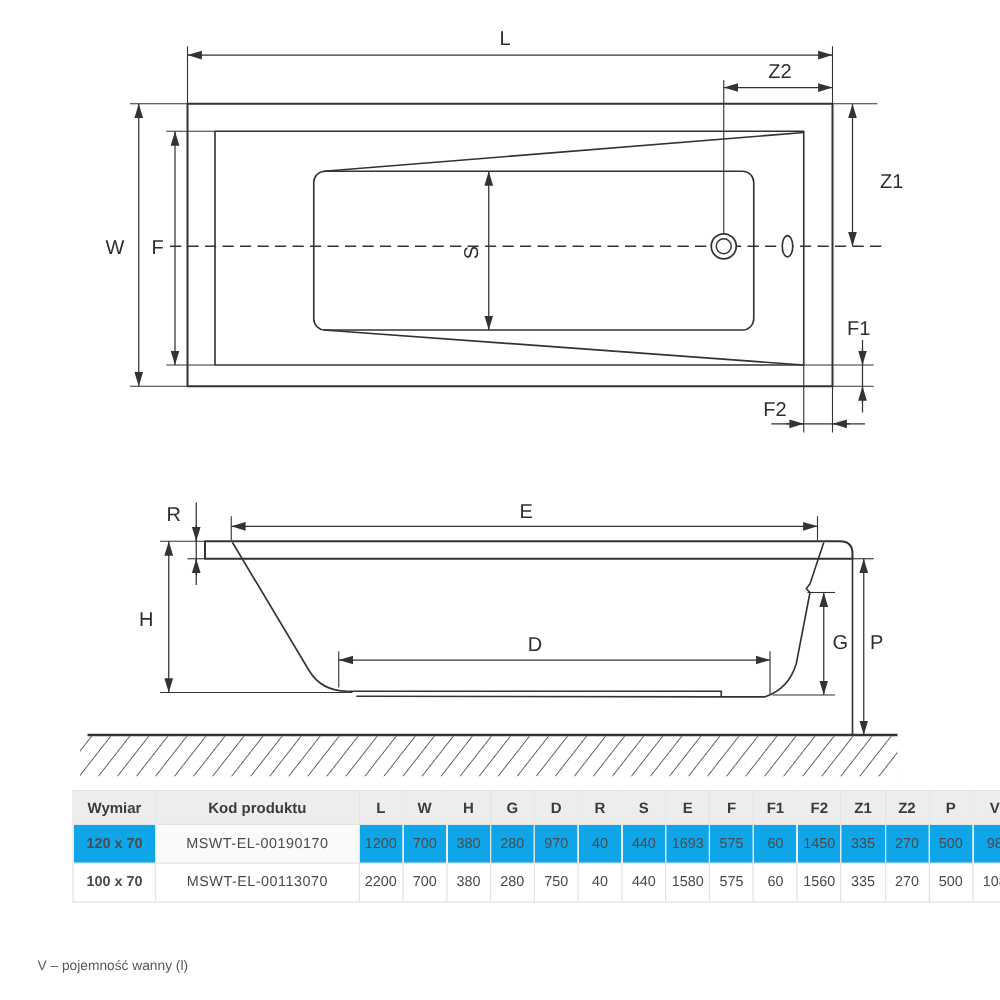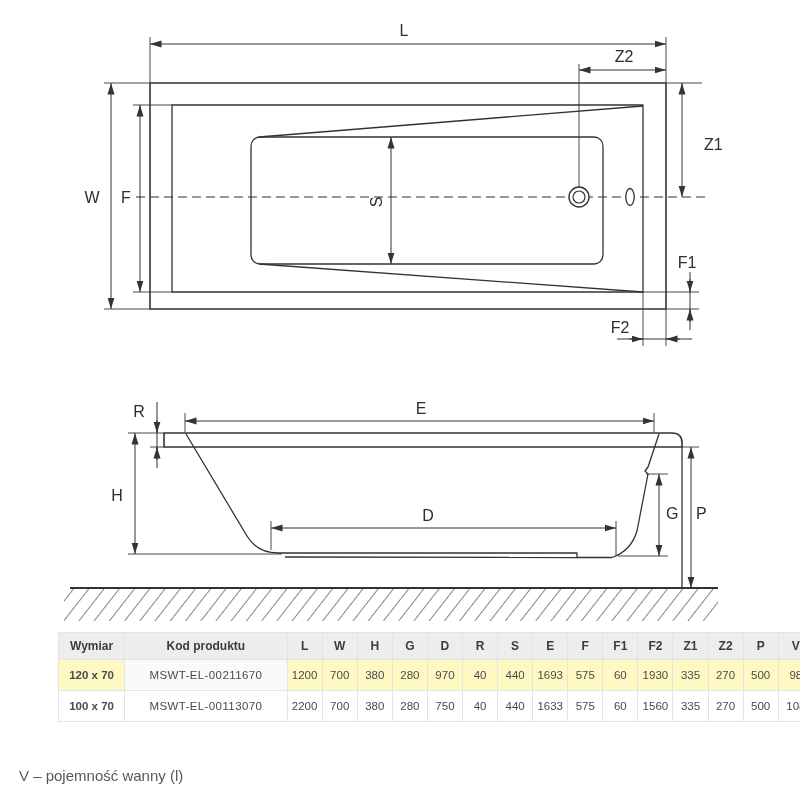--- a/index.html
+++ b/index.html
@@ -14,23 +14,23 @@
   .thick{stroke:#333;stroke-width:1.9;fill:none;}
 
   .table-wrap{position:absolute;left:22px;top:632px;width:756px;padding-left:36px;}
   table.spec{border-collapse:collapse;width:100%;table-layout:fixed;border:1px solid #e0e0e0;}
   table.spec th, table.spec td{border:1px solid #e4e4e4;text-align:center;vertical-align:middle;
       color:#4a4a4a;padding:0 2px;overflow:hidden;white-space:nowrap;}
   table.spec th{background:#ededed;font-size:12px;font-weight:bold;color:#3c3c3c;height:26px;}
   table.spec td{height:30px;font-size:11.5px;background:#ffffff;}
   td.dim-cell{font-weight:bold;font-size:12px;color:#383838;}
   td.code-cell{font-size:13.5px;letter-spacing:0.4px;color:#4f4f4f;}
-  tr.striped td{background:#fef9c3;}
+  tr.striped td{background:#0ea5e9;}
   tr.striped td.code-cell{background:#fafaf9;}
-  .footer-note{position:absolute;left:19px;top:767px;font-size:15px;color:#585858;}
+  .footer-note{position:absolute;left:30px;top:767px;font-size:11px;color:#585858;}
 </style>
 </head>
 <body>
 
 <div class="stage">
 
   <svg width="800" height="648" viewBox="0 0 800 648">
     <defs>
       <marker id="mE" orient="auto" markerUnits="userSpaceOnUse" markerWidth="14" markerHeight="10" refX="11.5" refY="5" viewBox="0 0 14 10">
         <path d="M0,1.5 L11.5,5 L0,8.5 Z" fill="#333"></path>
@@ -171,48 +171,48 @@
             <th>F2</th>
             <th>Z1</th>
             <th>Z2</th>
             <th>P</th>
             <th>V</th>
           </tr>
         </thead>
       <tbody>
           <tr class="striped">
             <td class="dim-cell">120 x 70</td>
-            <td class="code-cell">MSWT-EL-00211670</td>
+            <td class="code-cell">MSWT-EL-00190170</td>
             <td>1200</td>
             <td>700</td>
             <td>380</td>
             <td>280</td>
             <td>970</td>
             <td>40</td>
             <td>440</td>
             <td>1693</td>
             <td>575</td>
             <td>60</td>
-            <td>1930</td>
+            <td>1450</td>
             <td>335</td>
             <td>270</td>
             <td>500</td>
             <td>98</td>
           </tr>
           <tr>
             <td class="dim-cell">100 x 70</td>
             <td class="code-cell">MSWT-EL-00113070</td>
             <td>2200</td>
             <td>700</td>
             <td>380</td>
             <td>280</td>
             <td>750</td>
             <td>40</td>
             <td>440</td>
-            <td>1633</td>
+            <td>1580</td>
             <td>575</td>
             <td>60</td>
             <td>1560</td>
             <td>335</td>
             <td>270</td>
             <td>500</td>
             <td>108</td>
           </tr>
         </tbody>
     </table>

